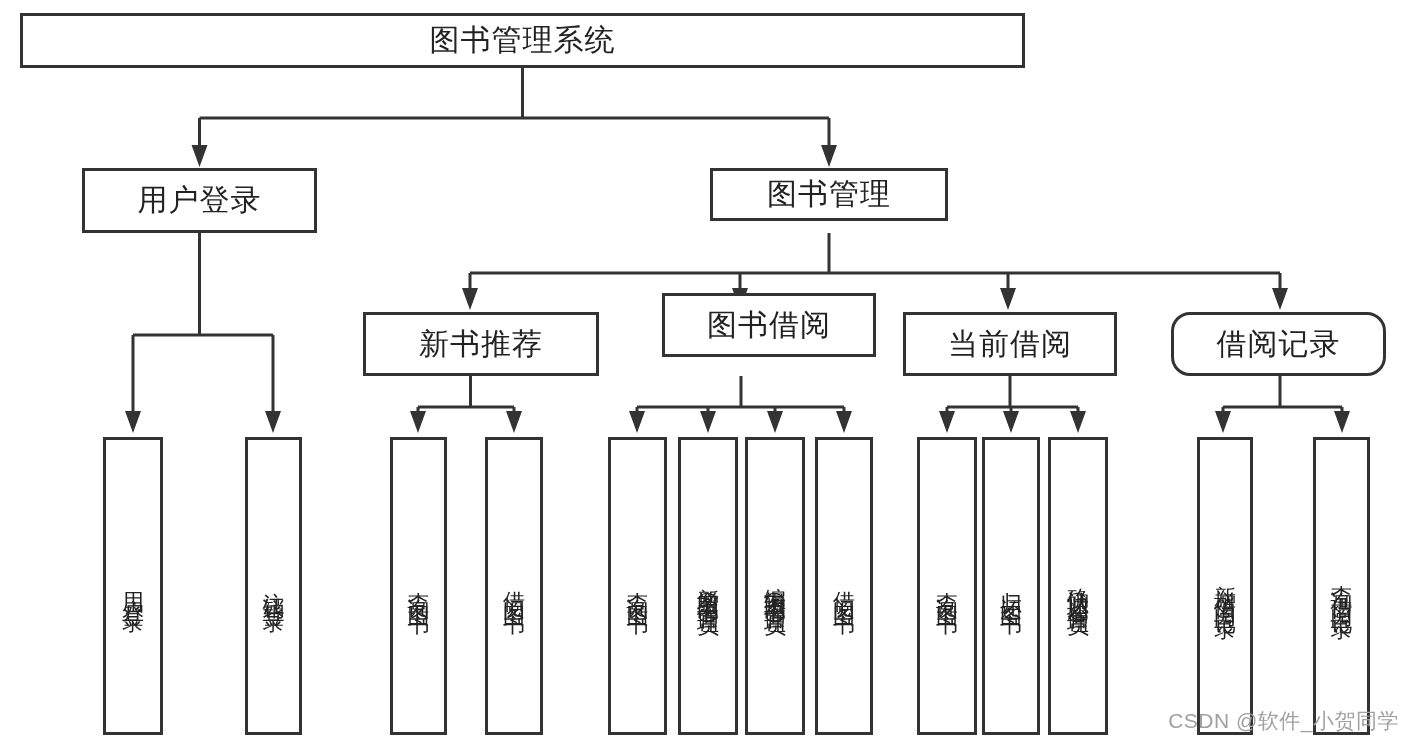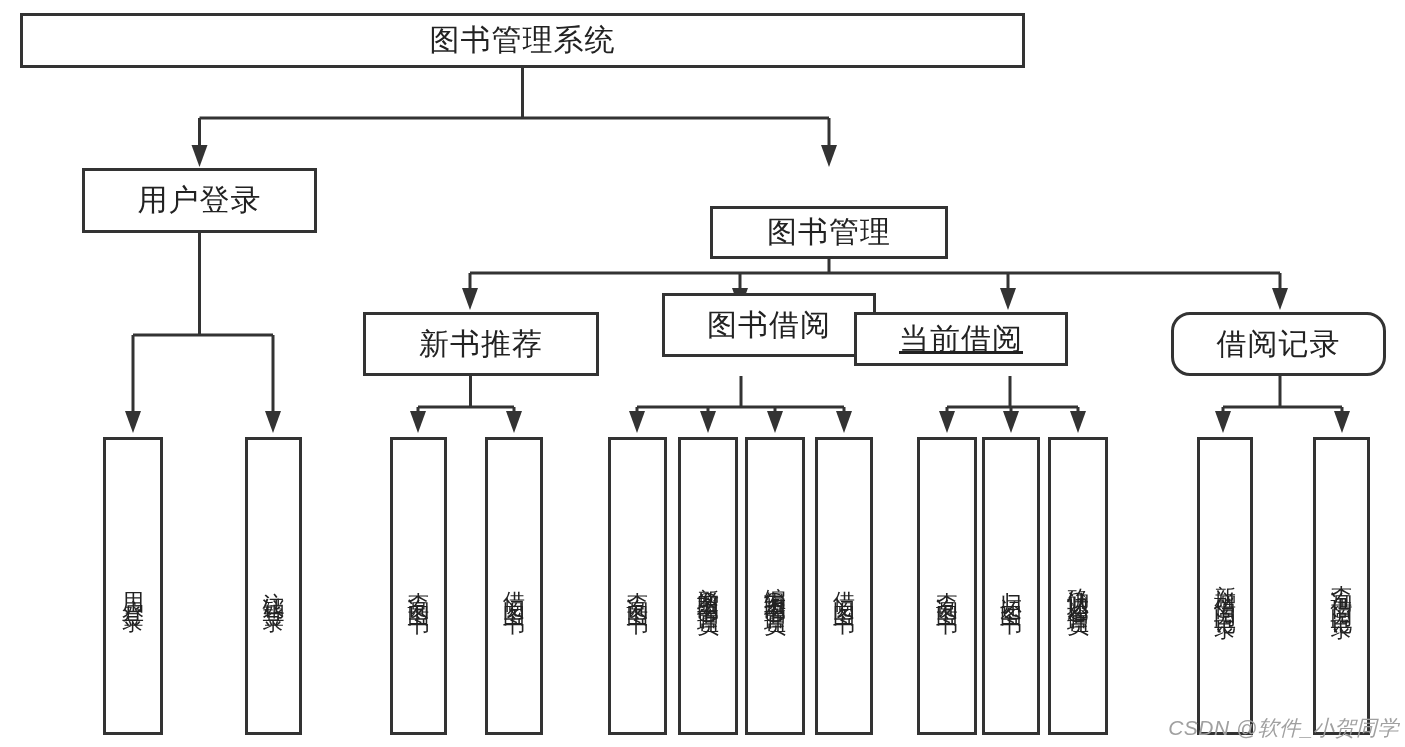--- a/index.html
+++ b/index.html
@@ -43,27 +43,26 @@
     text-orientation: mixed;
     font-size: 22px;
     letter-spacing: 7px;
     line-height: 1;
     padding-top: 4px;
   }
   .vbox.long { letter-spacing: 4px; }
   .watermark {
     position: absolute;
     right: 6px;
-    bottom: 5px;
+    bottom: 12px;
     font-size: 21px;
     color: var(--wm);
     z-index: 3;
     letter-spacing: 0.5px;
     white-space: nowrap;
-    font-style: italic;
   }
 </style>
 </head>
 <body>
 
 <div class="stage">
 
   <svg class="wires" viewBox="0 0 1405 747" xmlns="http://www.w3.org/2000/svg" aria-hidden="true">
     <g stroke="#333333" stroke-width="3" fill="none">
 
@@ -126,25 +125,25 @@
       <polygon points="1011,433 1003,411 1019,411"></polygon>
       <polygon points="1078,433 1070,411 1086,411"></polygon>
       <polygon points="1223,433 1215,411 1231,411"></polygon>
       <polygon points="1342,433 1334,411 1350,411"></polygon>
     </g>
   </svg>
 
   <div class="box" style="left:20px; top:13px; width:1005px; height:55px;">图书管理系统</div>
 
   <div class="box" style="left:82px; top:168px; width:235px; height:65px;">用户登录</div>
-  <div class="box" style="left:710px; top:168px; width:238px; height:53px;margin-top:38px;">图书管理</div>
+  <div class="box" style="left:710px; top:168px; width:238px; height:53px;">图书管理</div>
 
   <div class="box" style="left:363px; top:312px; width:236px; height:64px;">新书推荐</div>
   <div class="box" style="left:634px; top:293px; width:214px; height:64px;margin-left:28px;">图书借阅</div>
-  <div class="box" style="left:854px; top:312px; width:214px; height:54px;text-decoration:underline;">当前借阅</div>
+  <div class="box" style="left:903px; top:312px; width:214px; height:64px;">当前借阅</div>
   <div class="box" style="left:1171px; top:312px; width:215px; height:64px;border-radius:19px;">借阅记录</div>
 
   <div class="box vbox" style="left:103px; top:437px; width:60px; height:298px;">用户登录</div>
   <div class="box vbox" style="left:245px; top:437px; width:57px; height:298px;">注销登录</div>
 
   <div class="box vbox" style="left:390px; top:437px; width:57px; height:298px;">查询图书</div>
   <div class="box vbox" style="left:485px; top:437px; width:58px; height:298px;">借阅图书</div>
 
   <div class="box vbox" style="left:608px; top:437px; width:59px; height:298px;">查询图书</div>
   <div class="box vbox long" style="left:678px; top:437px; width:60px; height:298px;">新增图书（管理员）</div>

